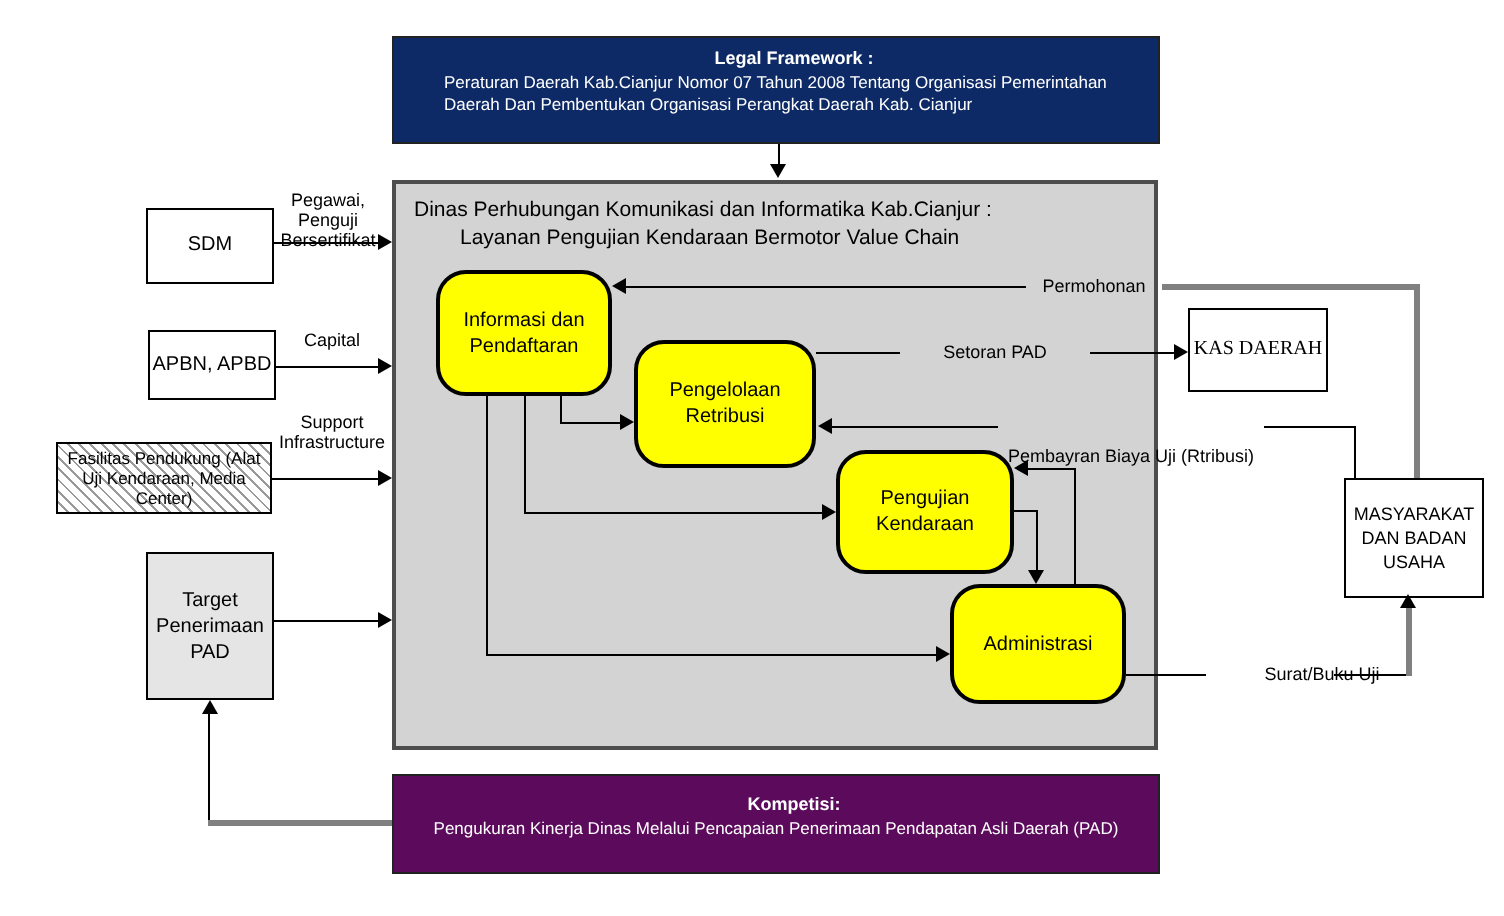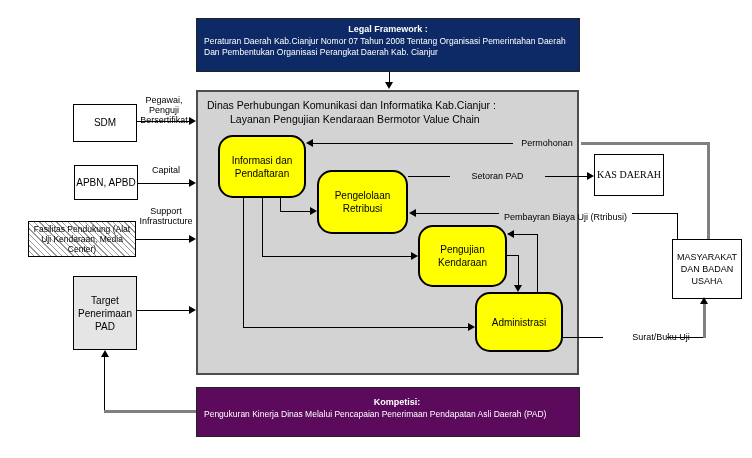--- a/index.html
+++ b/index.html
@@ -6,21 +6,21 @@
   #canvas{
     position:relative;width:752px;height:458px;background:#fff;overflow:hidden;
     font-family:"Liberation Sans", sans-serif;color:#000;
   }
   .abs{position:absolute;box-sizing:border-box;}
   .center{display:flex;align-items:center;justify-content:center;text-align:center;}
   
   .banner{color:#fff;border:1px solid #222;}
   .banner .b-title{font-weight:bold;font-size:9px;text-align:center;padding-top:5px;}
   .banner .b-body{font-size:8.5px;line-height:11px;padding:2px 7px 0 7px;text-align:left;}
-  .banner .b-body.centered{}
+  .banner .b-body.centered{text-align:center;}
   
   .container-box{background:#d3d3d3;border:2px solid #4d4d4d;}
   .vc-title{font-size:10.5px;line-height:14px;padding:6px 0 0 9px;}
   .vc-title .indent{padding-left:23px;}
   
   .wbox{background:#fff;border:1px solid #000;font-size:10px;line-height:12px;}
   
   .hatch{
     background:repeating-linear-gradient(45deg,#ffffff 0px,#ffffff 3px,#9a9a9a 3px,#9a9a9a 4px);
     border:1px solid #000;font-size:8.5px;line-height:10px;
@@ -40,21 +40,21 @@
   .ah-down{border-left:4px solid transparent;border-right:4px solid transparent;border-top:7px solid #000;}
   .ah-up{border-left:4px solid transparent;border-right:4px solid transparent;border-bottom:7px solid #000;}
   
   .flabel{font-size:9px;line-height:10px;text-align:center;overflow-wrap:break-word;}
 </style>
 </head>
 <body>
 
 <div id="canvas">
 
-  <div class="abs banner" style="left: 196px; top: 18px; width: 384px; height: 54px; background-color: rgb(13, 42, 102);">
+  <div class="abs banner" style="left: 196px; top: 18px; width: 384px; height: 54px; background-color: rgb(13, 42, 102); padding-left: 18px;">
     <div class="b-title">Legal Framework :</div>
     <div class="b-body">Peraturan Daerah Kab.Cianjur Nomor 07 Tahun 2008 Tentang Organisasi Pemerintahan Daerah Dan Pembentukan Organisasi Perangkat Daerah  Kab. Cianjur</div>
   </div>
 
   <div class="vline" style="left:389px;top:72px;height:11px;"></div>
   <div class="ah ah-down" style="left:385px;top:82px;"></div>
 
   <div class="abs container-box" style="left: 196px; top: 90px; width: 383px; height: 285px; background-color: rgb(211, 211, 211);">
     <div class="vc-title">
       <div>Dinas Perhubungan Komunikasi dan Informatika Kab.Cianjur :</div>
@@ -136,21 +136,21 @@
   <div class="gline-h" style="left: 581px; top: 142px; width: 129px; background-color: rgb(128, 128, 128);"></div>
   <div class="gline-v" style="left: 707px; top: 142px; height: 97px; background-color: rgb(128, 128, 128);"></div>
 
   <div class="hline" style="left:408px;top:176px;width:42px;"></div>
   <div class="abs flabel" style="left:450px;top:171px;width:95px;">Setoran PAD</div>
   <div class="hline" style="left:545px;top:176px;width:43px;"></div>
   <div class="ah ah-right" style="left:587px;top:172px;"></div>
 
   <div class="ah ah-left" style="left:409px;top:209px;"></div>
   <div class="hline" style="left:415px;top:213px;width:84px;"></div>
-  <div class="abs flabel" style="left:499px;top:212px;width:133px;">Pembayran Biaya Uji (Rtribusi)</div>
+  <div class="abs flabel" style="left:499px;top:223px;width:133px;">Pembayran Biaya Uji (Rtribusi)</div>
   <div class="hline" style="left:632px;top:213px;width:45px;"></div>
   <div class="vline" style="left:677px;top:213px;height:26px;"></div>
 
   <div class="hline" style="left:563px;top:337px;width:40px;"></div>
   <div class="abs flabel" style="left:627px;top:332px;width:68px;">Surat/Buku Uji</div>
   <div class="hline" style="left:667px;top:337px;width:38px;"></div>
   <div class="gline-v" style="left: 703px; top: 303px; height: 35px; background-color: rgb(128, 128, 128);"></div>
   <div class="ah ah-up" style="left:700px;top:297px;"></div>
 
   <div class="abs banner" style="left: 196px; top: 387px; width: 384px; height: 50px; background-color: rgb(92, 10, 92);">

